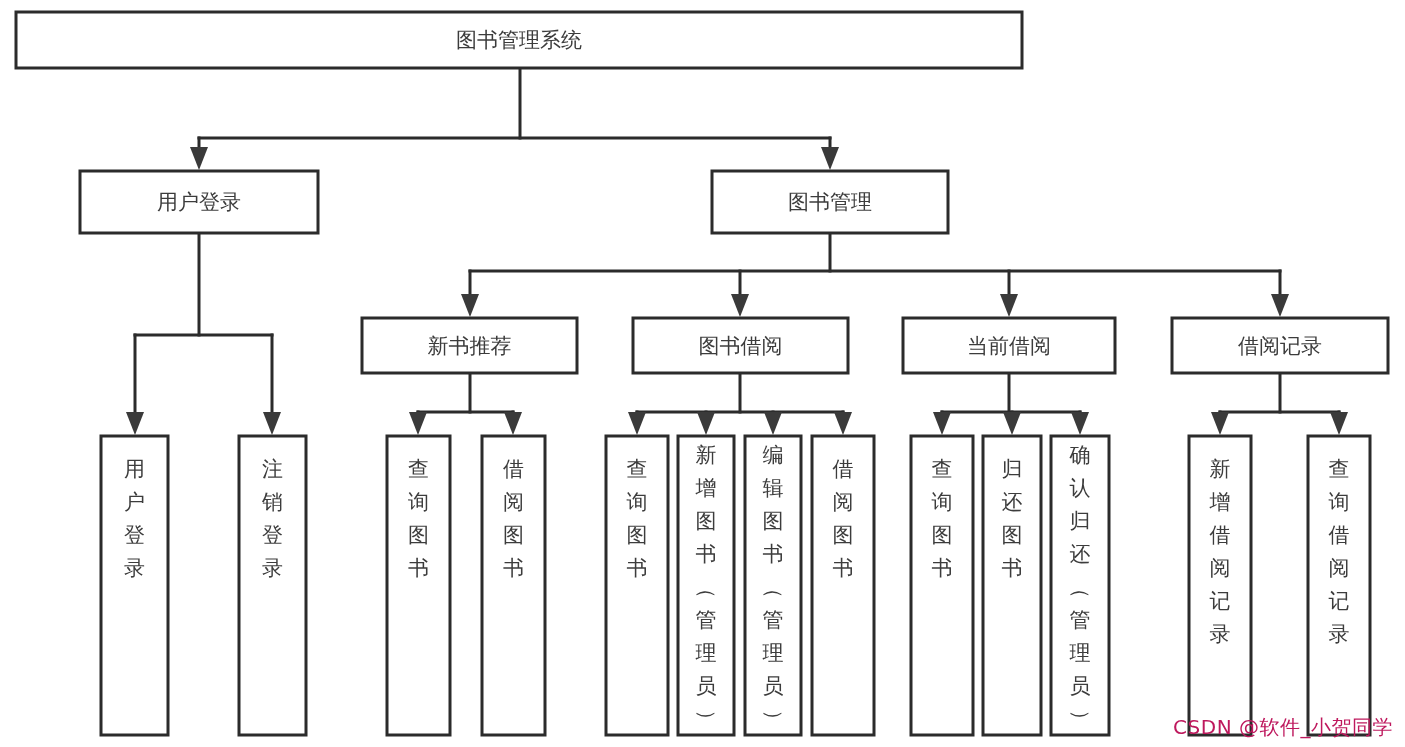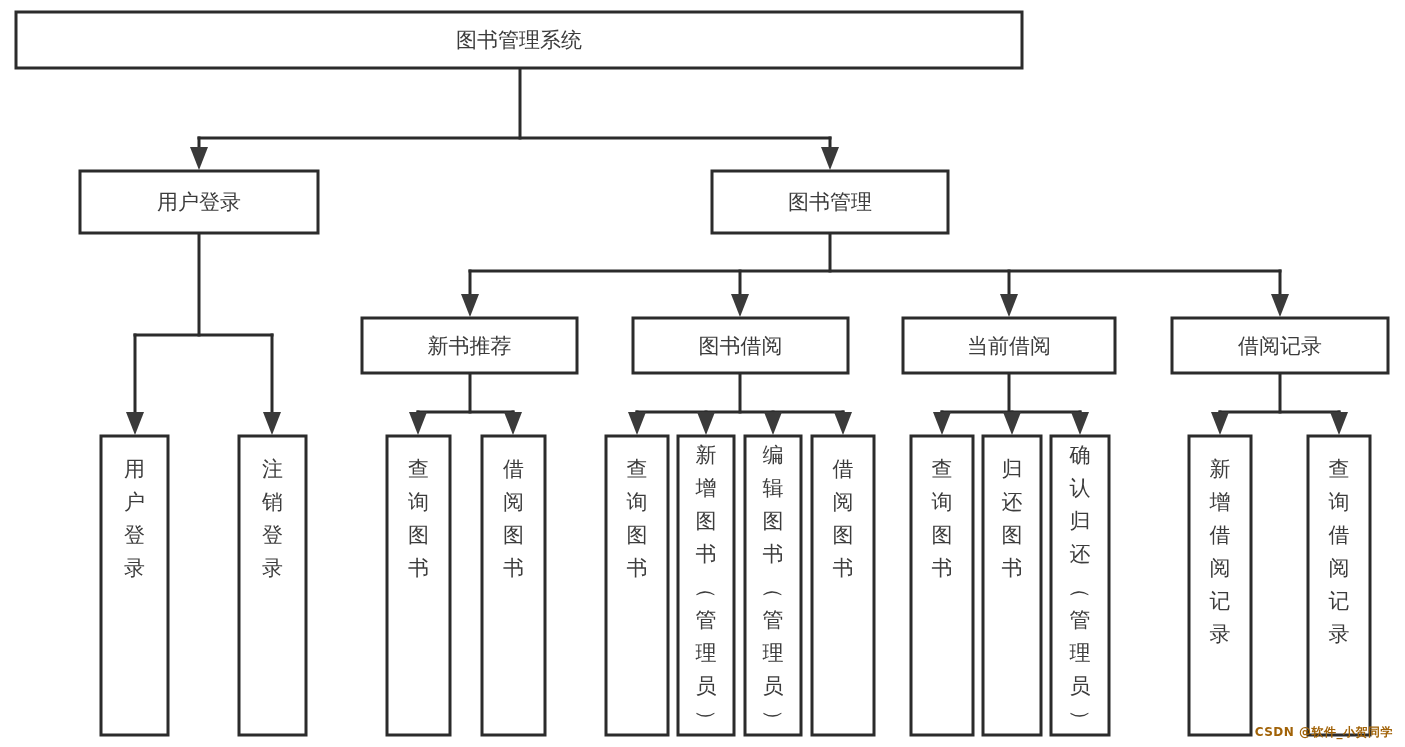--- a/index.html
+++ b/index.html
@@ -53,25 +53,24 @@
     font-size: 21px;
     fill: #3c3c3c;
     text-anchor: middle;
     dominant-baseline: middle;
   }
   .watermark-text {
     position: absolute;
     right: 12px;
     bottom: 6px;
     font-family: "DejaVu Sans", "Liberation Sans", sans-serif;
-    font-size: 12px;
-    color: #a16207;
+    font-size: 20px;
+    color: #be185d;
     white-space: nowrap;
     letter-spacing: 0.5px;
-    font-weight: bold;
   }
 </style>
 </head>
 <body>
 
 <div id="diagram-root">
   <svg class="diagram-canvas" viewBox="0 0 1405 747">
     <g id="layer-connectors">
         <g>
           <path class="connector" d="M 520 68 L 520 138"></path>

